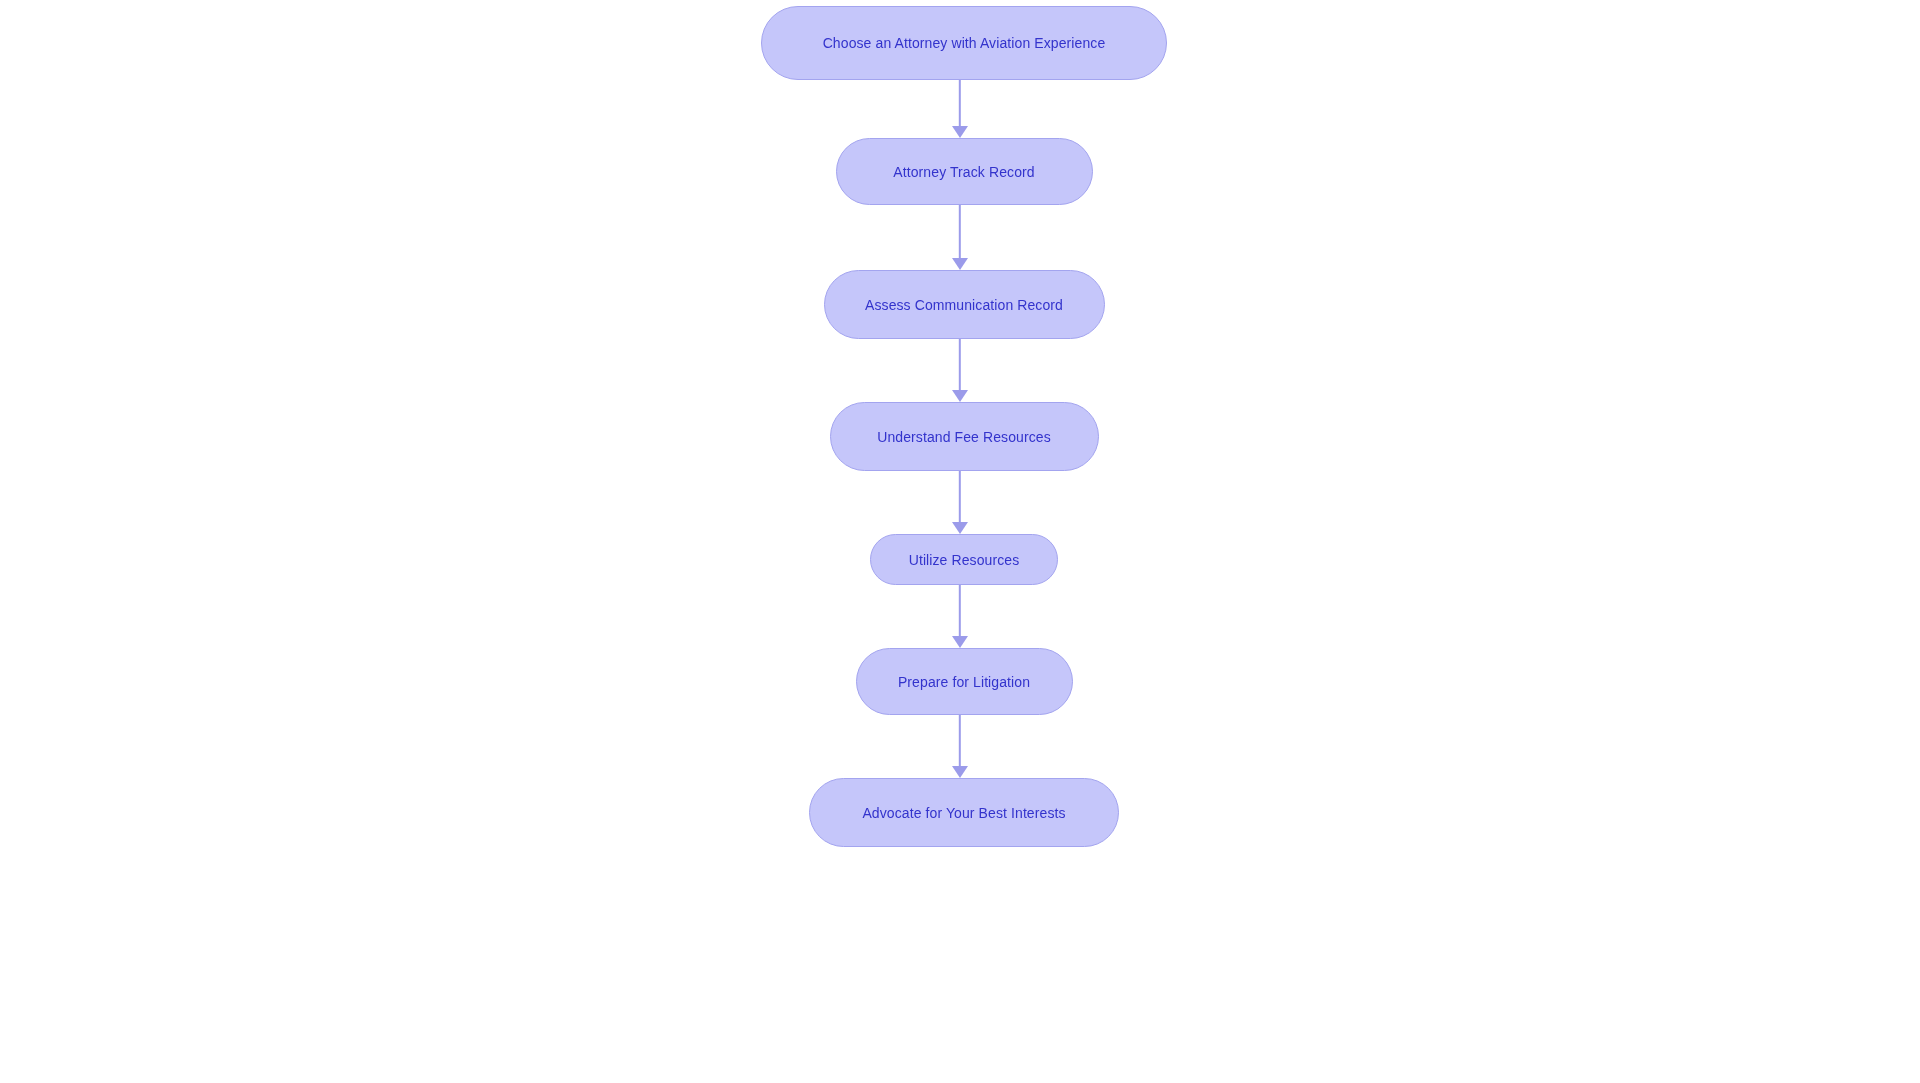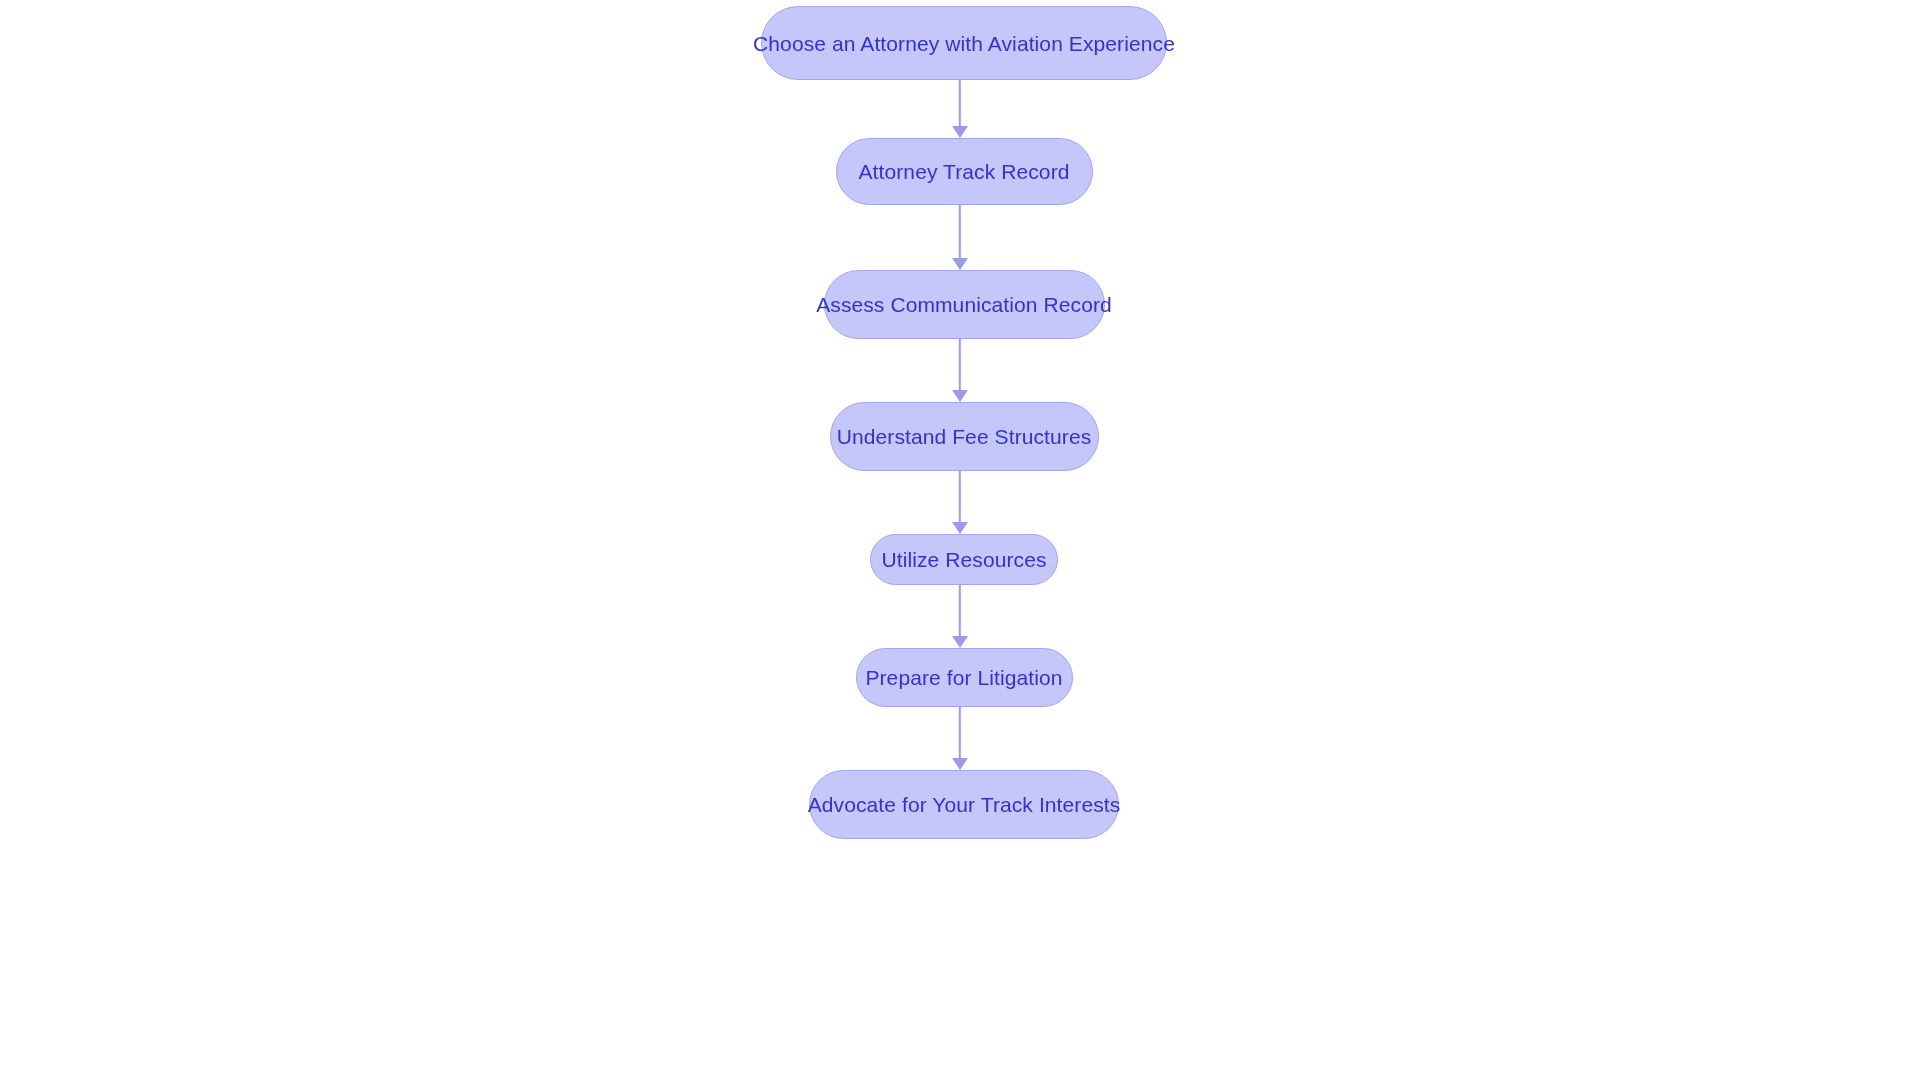--- a/index.html
+++ b/index.html
@@ -34,21 +34,21 @@
 
   .node {
     box-sizing: border-box;
     display: flex;
     align-items: center;
     justify-content: center;
     background: #c5c6fa;
     border: 1.4px solid #a3a4ef;
     border-radius: 9999px;
     color: #3333cc;
-    font-size: 21px;
+    font-size: 14px;
     font-weight: 400;
     letter-spacing: 0.1px;
     white-space: nowrap;
     line-height: 1;
     padding: 0 34px;
     margin-left: 8px;
   }
 
   .connector {
     position: relative;
@@ -103,44 +103,44 @@
     <div class="node" style="width:281px; height:69px;">
       <span>Assess Communication Record</span>
     </div>
 
     <div class="connector" style="height:63px;">
       <span class="shaft" style="height:51px;"></span>
       <span class="head"></span>
     </div>
 
     <div class="node" style="width:269px; height:69px;">
-      <span>Understand Fee Structures</span>
+      <span>Understand Fee Resources</span>
     </div>
 
     <div class="connector" style="height:63px;">
       <span class="shaft" style="height:51px;"></span>
       <span class="head"></span>
     </div>
 
     <div class="node" style="width:188px; height:51px;">
       <span>Utilize Resources</span>
     </div>
 
     <div class="connector" style="height:63px;">
       <span class="shaft" style="height:51px;"></span>
       <span class="head"></span>
     </div>
 
-    <div class="node" style="width:217px; height:59px;">
+    <div class="node" style="width:217px; height:67px;">
       <span>Prepare for Litigation</span>
     </div>
 
     <div class="connector" style="height:63px;">
       <span class="shaft" style="height:51px;"></span>
       <span class="head"></span>
     </div>
 
     <div class="node" style="width:310px; height:69px;">
-      <span>Advocate for Your Track Interests</span>
+      <span>Advocate for Your Best Interests</span>
     </div>
 
   </div>
 </div>
 
 </body></html>

